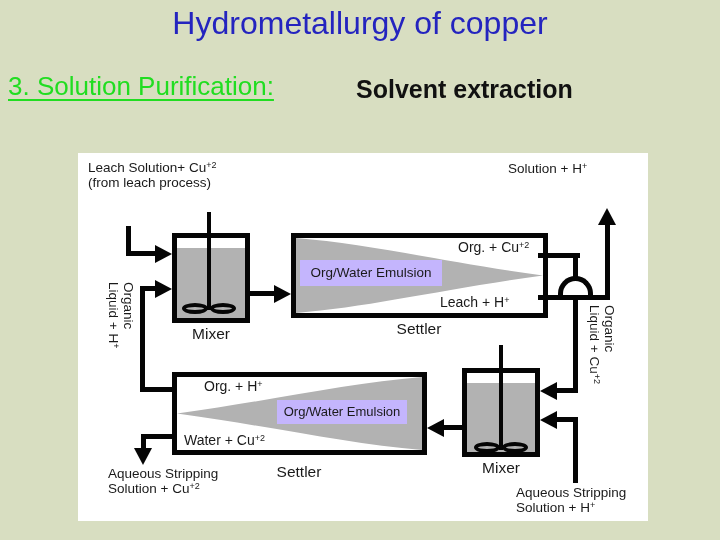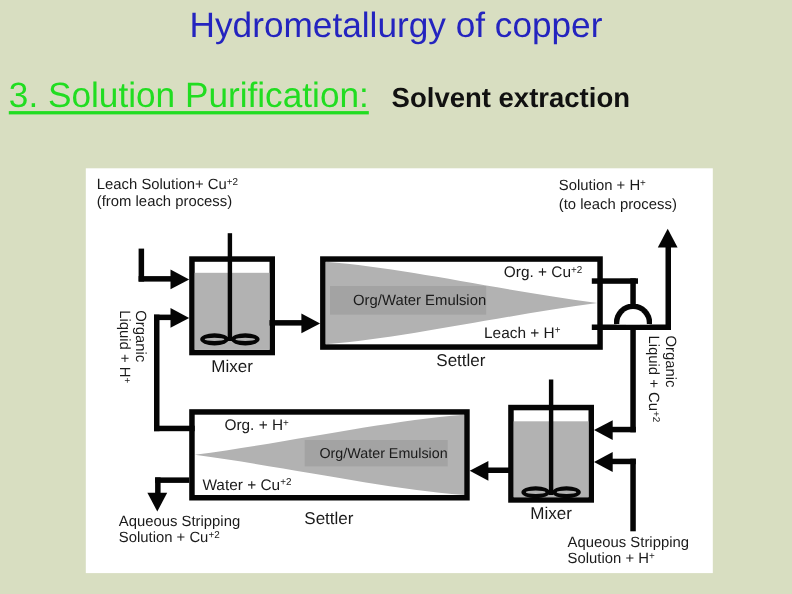--- a/index.html
+++ b/index.html
@@ -1,60 +1,59 @@
 <!DOCTYPE html>
 <html><head>
 <meta charset="utf-8">
 <style>
   html,body{margin:0;padding:0;}
   body{width:720px;height:540px;background:#d8dec1;font-family:"Liberation Sans","DejaVu Sans",sans-serif;position:relative;overflow:hidden;}
   .abs{position:absolute;}
   #slide{position:absolute;left:0;top:0;width:720px;height:540px;background:#d8dec1;padding-left:28px;}
   #title{left:0;top:4px;width:720px;text-align:center;font-size:32px;line-height:38px;color:#2424bf;}
-  #heading{left:8px;top:70px;font-size:32px;line-height:32px;color:#21dd21;text-decoration:underline;text-underline-offset:4px;}
+  #heading{left:8px;top:70px;font-size:26px;line-height:32px;color:#21dd21;text-decoration:underline;text-underline-offset:4px;}
   #subtitle{left:356px;top:74px;font-size:25px;line-height:30px;font-weight:bold;color:#111;}
   #panel{left:78px;top:153px;width:570px;height:368px;background:#ffffff;}
   
   .pipe{position:absolute;background:#050505;}
   .arr{position:absolute;width:0;height:0;}
   .arr-r{border-top:9px solid transparent;border-bottom:9px solid transparent;border-left:17px solid #050505;}
   .arr-l{border-top:9px solid transparent;border-bottom:9px solid transparent;border-right:17px solid #050505;}
   .arr-u{border-left:9px solid transparent;border-right:9px solid transparent;border-bottom:17px solid #050505;}
   .arr-d{border-left:9px solid transparent;border-right:9px solid transparent;border-top:17px solid #050505;}
   .tank{position:absolute;background:#fff;border:5px solid #050505;}
   .tank .liquid{position:absolute;left:0;right:0;bottom:0;background:#b2b2b2;}
   .vessel{position:absolute;background:#fff;border:5px solid #050505;}
   .impeller{position:absolute;width:26px;height:11px;border:4px solid #050505;border-radius:50%;background:#b2b2b2;box-sizing:border-box;}
   .t13{position:absolute;font-size:13.5px;line-height:15px;color:#1a1a1a;white-space:nowrap;}
   .t14{position:absolute;font-size:14px;line-height:16px;color:#1a1a1a;white-space:nowrap;}
   .t15{position:absolute;font-size:15.5px;line-height:17px;color:#1a1a1a;white-space:nowrap;transform:translateX(-50%);}
   sup.s{font-size:9px;line-height:0;vertical-align:4px;}
   .rot{position:absolute;transform:rotate(90deg);font-size:13.5px;line-height:15px;color:#1a1a1a;white-space:nowrap;text-align:left;}
-  .embox{position:absolute;background:#a3a3a3;color:#1a1a1a;text-align:right;}
+  .embox{position:absolute;background:#c4b5fd;color:#1a1a1a;text-align:center;}
   .arc{position:absolute;left:480px;top:123px;width:35px;height:19px;border:5px solid #050505;border-bottom:none;border-radius:19px 19px 0 0;box-sizing:border-box;background:#fff;}
 </style>
 </head>
 <body>
 
 <div id="slide">
 
   <div id="title" class="abs">Hydrometallurgy of copper</div>
   <div id="heading" class="abs">3. Solution Purification:</div>
   <div id="subtitle" class="abs">Solvent extraction</div>
 
   <div id="panel" class="abs">
 
     <div class="t13" style="left:10px;top:7px;">
       <div><span>Leach Solution+ Cu</span><sup class="s">+2</sup></div>
       <div><span>(from leach process)</span></div>
     </div>
 
     <div class="t13" style="left:430px;top:7px;line-height:17px;">
       <div><span>Solution + H</span><sup class="s">+</sup></div>
-      <div><span>(to leach process)</span></div>
     </div>
 
     <div class="t13" style="left:30px;top:313px;">
       <div><span>Aqueous Stripping</span></div>
       <div><span>Solution + Cu</span><sup class="s">+2</sup></div>
     </div>
 
     <div class="t13" style="left:438px;top:332px;">
       <div><span>Aqueous Stripping</span></div>
       <div><span>Solution + H</span><sup class="s">+</sup></div>

